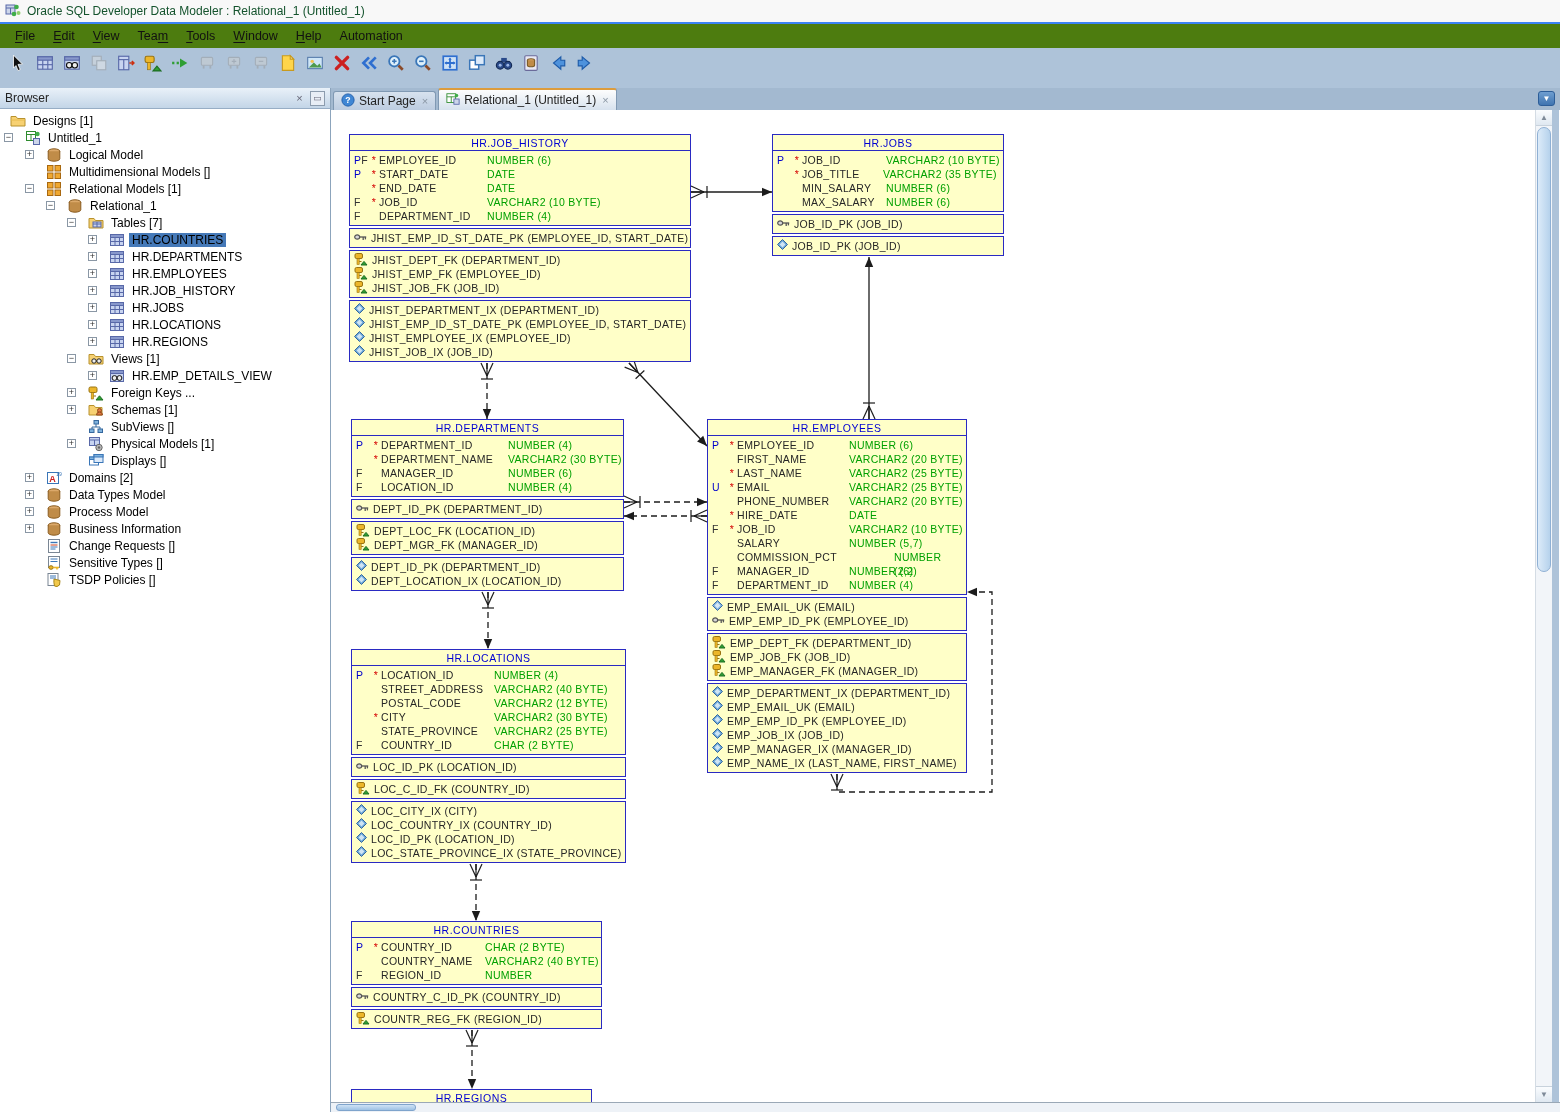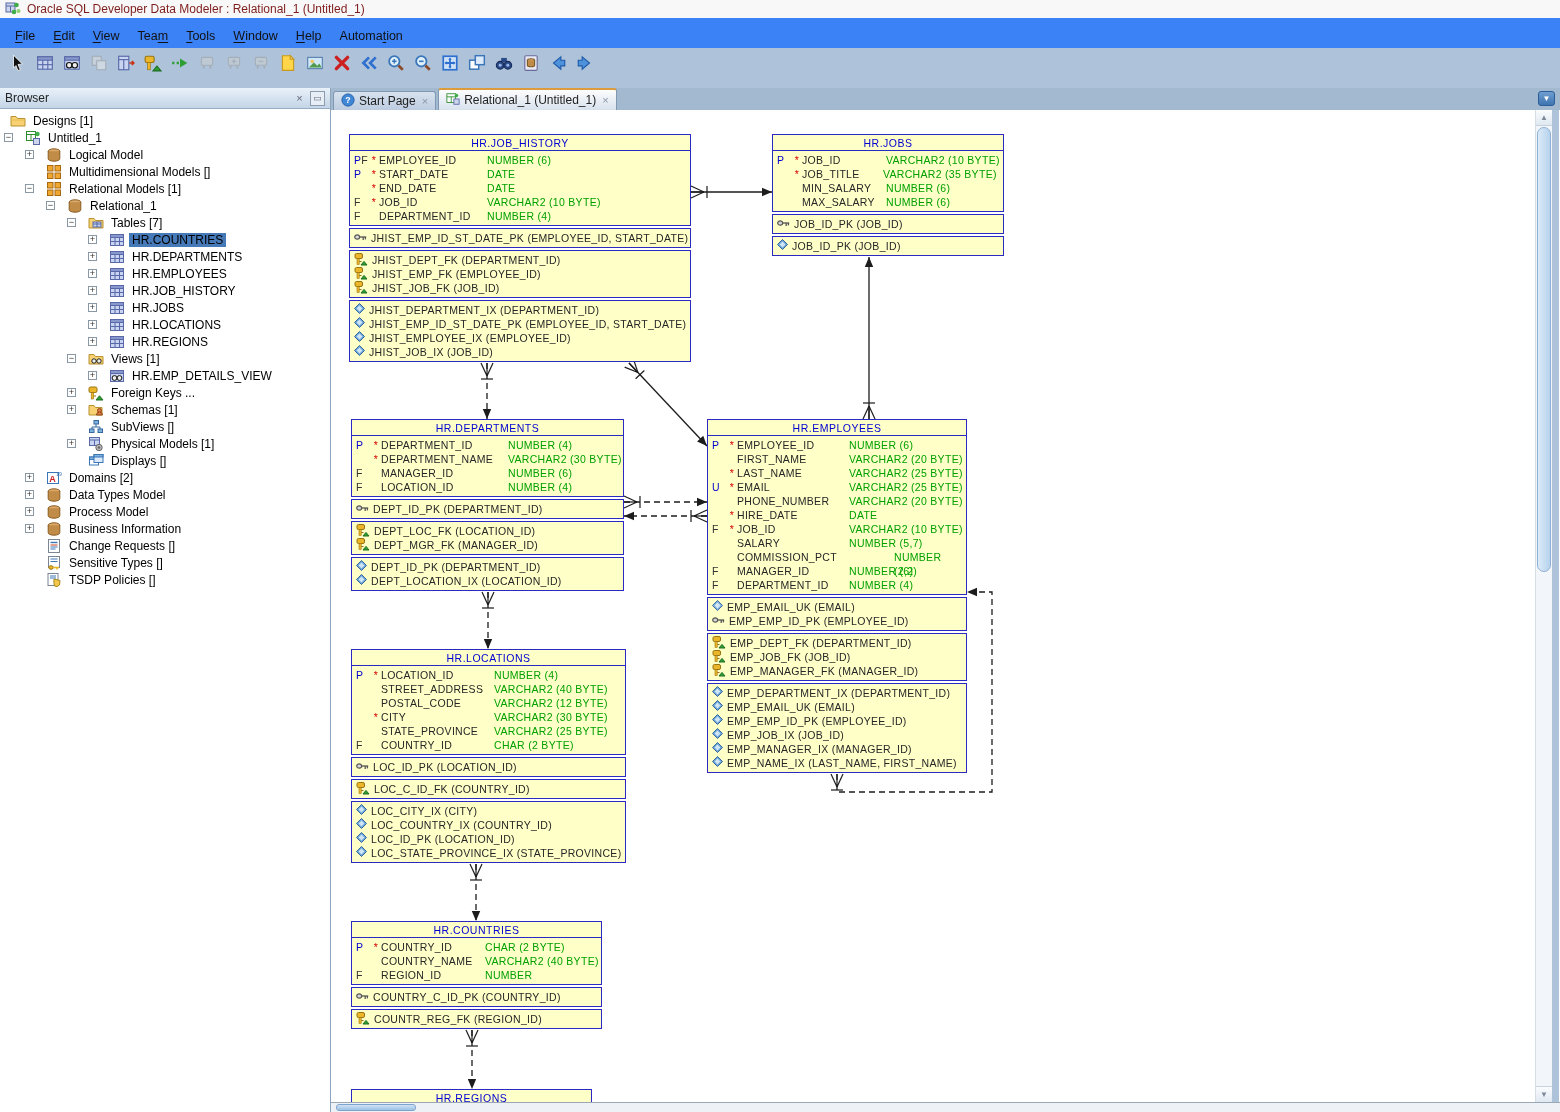--- a/index.html
+++ b/index.html
@@ -1,20 +1,20 @@
 <!DOCTYPE html>
 <html><head>
 <meta charset="utf-8">
 <style>
   * { box-sizing: border-box; margin: 0; padding: 0; }
   html,body { width:1560px; height:1112px; overflow:hidden; font-family:"Liberation Sans",sans-serif; background:#aabfd6; }
 
   
-  .titlebar { height:24px; background:#f8f8f8; display:flex; align-items:center; gap:6px; padding-left:5px; font-size:12px; color:#7f1d1d; border-bottom:6px solid #3b82f6; }
-  .menubar { height:24px; background:#3b82f6; display:flex; align-items:center; padding-left:6px; font-size:12.5px; color:#111; }
+  .titlebar { height:24px; background:#f8f8f8; display:flex; align-items:center; gap:6px; padding-left:5px; font-size:12px; color:#14532d; border-bottom:2px solid #3b82f6; }
+  .menubar { height:24px; background:#4d7c0f; display:flex; align-items:center; padding-left:6px; font-size:12.5px; color:#111; }
   .menubar .mitem { padding:3px 9px; cursor:default; }
   .menubar .mitem u { text-underline-offset:2px; }
   .toolbar { height:30px; background:#aec3d9; display:flex; align-items:center; padding-left:6px; gap:3px; }
   .toolstrip { height:10px; background:#aec3d9; }
   .tbtn { width:24px; height:24px; display:flex; align-items:center; justify-content:center; border:1px solid transparent; border-radius:2px; }
   .tbtn svg { width:18px; height:18px; }
   .tbtn.disabled { opacity:.5; filter:grayscale(1); }
 
   
   .main { display:flex; height:1024px; }

